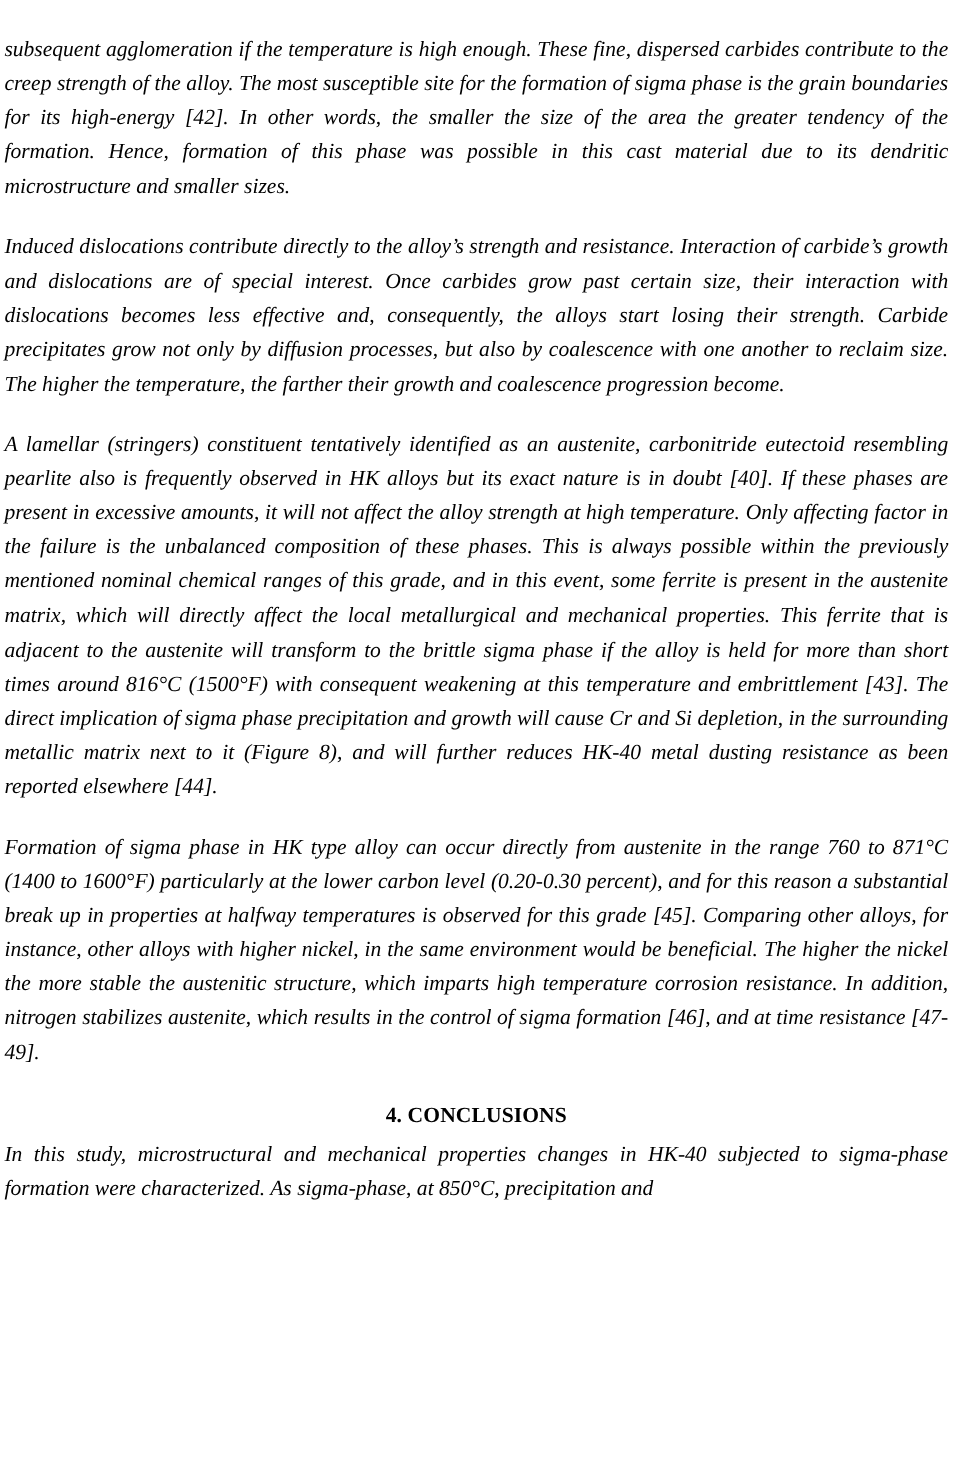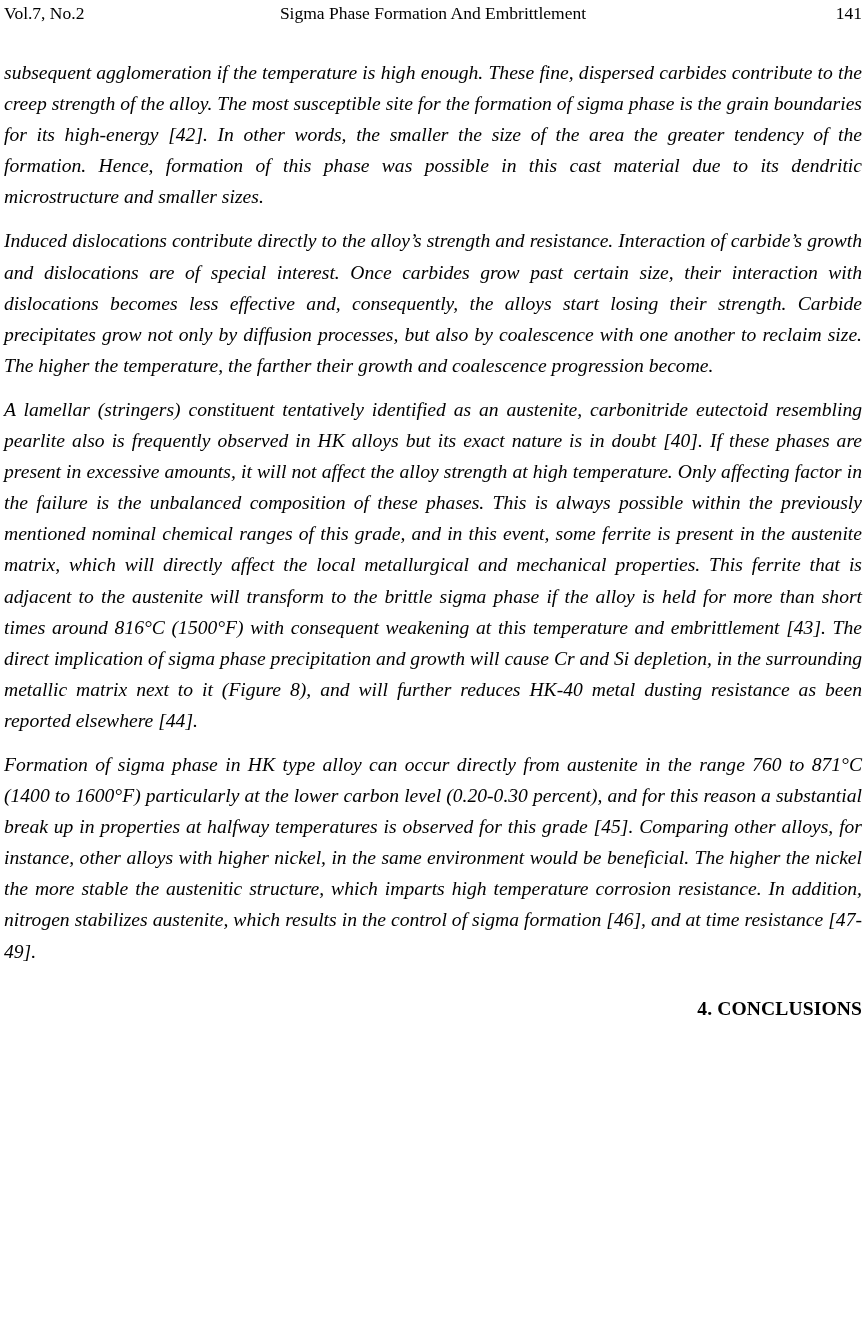--- a/index.html
+++ b/index.html
@@ -59,55 +59,51 @@
     font-size: 19.6px;
     line-height: 31.1px;
     text-align: justify;
     text-justify: inter-word;
     -webkit-hyphens: none;
     hyphens: none;
     word-spacing: 0px;
     font-style: italic;
   }
   p.para + p.para {
-    margin-top: 13px;
+    margin-top: 24px;
   }
 
   h2.section-heading {
     font-size: 19.6px;
     font-weight: bold;
     line-height: 31.1px;
     margin: 26px 0 0 0;
-    text-align: right;
+    text-align: center;
     letter-spacing: 0.1px;
     font-family: Liberation Serif, serif;
   }
   h2.section-heading + p.para {
     margin-top: 4px;
   }
 </style>
 </head>
 <body>
 
 <div class="page">
 
-  <div class="running-header">
-    <span class="hdr-left">Vol.7, No.2</span>
-    <span class="hdr-center">Sigma Phase Formation And Embrittlement</span>
-    <span class="hdr-right">141</span>
-  </div>
 
   <div class="body-col">
 
     <p class="para">subsequent agglomeration if the temperature is high enough. These fine, dispersed carbides contribute to the creep strength of the alloy. The most susceptible site for the formation of sigma phase is the grain boundaries for its high-energy [42]. In other words, the smaller the size of the area the greater tendency of the formation. Hence, formation of this phase was possible in this cast material due to its dendritic microstructure and smaller sizes.</p>
 
     <p class="para">Induced dislocations contribute directly to the alloy’s strength and resistance. Interaction of carbide’s growth and dislocations are of special interest. Once carbides grow past certain size, their interaction with dislocations becomes less effective and, consequently, the alloys start losing their strength. Carbide precipitates grow not only by diffusion processes, but also by coalescence with one another to reclaim size. The higher the temperature, the farther their growth and coalescence progression become.</p>
 
     <p class="para">A lamellar (stringers) constituent tentatively identified as an austenite, carbonitride eutectoid resembling pearlite also is frequently observed in HK alloys but its exact nature is in doubt [40]. If these phases are present in excessive amounts, it will not affect the alloy strength at high temperature. Only affecting factor in the failure is the unbalanced composition of these phases. This is always possible within the previously mentioned nominal chemical ranges of this grade, and in this event, some ferrite is present in the austenite matrix, which will directly affect the local metallurgical and mechanical properties. This ferrite that is adjacent to the austenite will transform to the brittle sigma phase if the alloy is held for more than short times around 816°C (1500°F) with consequent weakening at this temperature and embrittlement [43]. The direct implication of sigma phase precipitation and growth will cause Cr and Si depletion, in the surrounding metallic matrix next to it (Figure 8), and will further reduces HK-40 metal dusting resistance as been reported elsewhere [44].</p>
 
     <p class="para">Formation of sigma phase in HK type alloy can occur directly from austenite in the range 760 to 871°C (1400 to 1600°F) particularly at the lower carbon level (0.20-0.30 percent), and for this reason a substantial break up in properties at halfway temperatures is observed for this grade [45]. Comparing other alloys, for instance, other alloys with higher nickel, in the same environment would be beneficial. The higher the nickel the more stable the austenitic structure, which imparts high temperature corrosion resistance. In addition, nitrogen stabilizes austenite, which results in the control of sigma formation [46], and at time resistance [47-49].</p>
 
     <h2 class="section-heading">4. CONCLUSIONS</h2>
 
+    <p class="para">In this study, microstructural and mechanical properties changes in HK-40 subjected to sigma-phase formation were characterized. As sigma-phase, at 850°C, precipitation and</p>
 
   </div>
 
 </div>
 
 </body></html>

